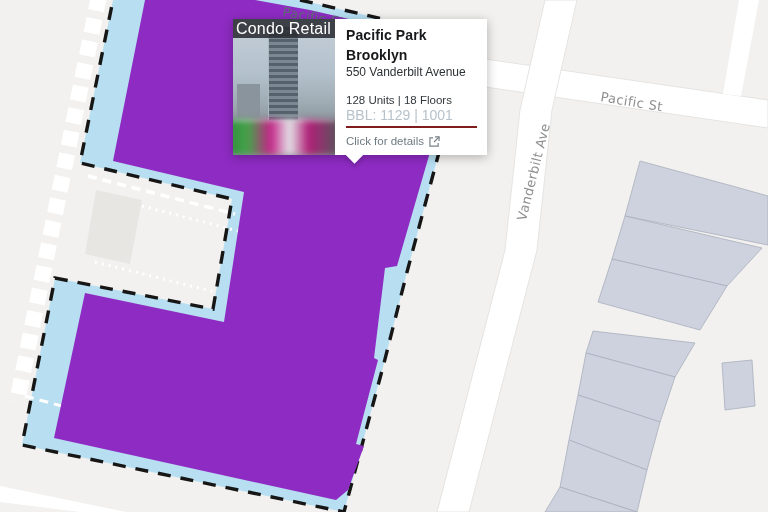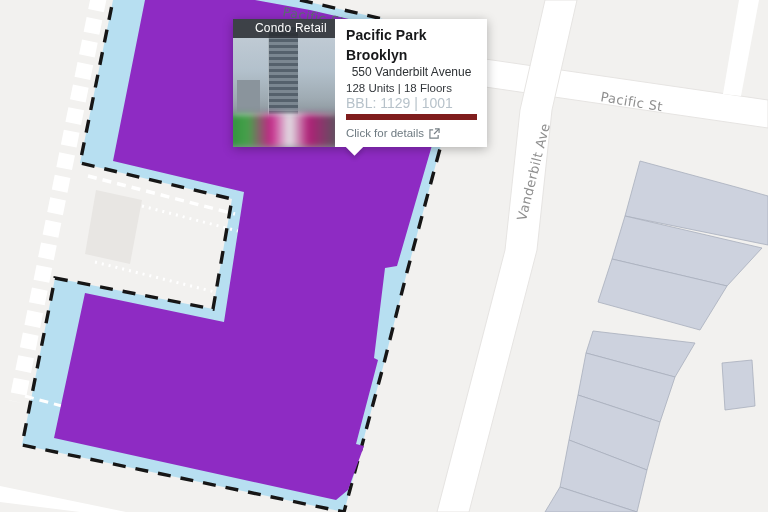--- a/index.html
+++ b/index.html
@@ -16,28 +16,28 @@
   .thumb{position:relative;width:102px;flex:0 0 102px;overflow:hidden;
          background:linear-gradient(180deg,#c6cfd8 0%,#b3c1cc 40%,#9fabb3 62%,#8d979e 74%);}
   .thumb-tower{position:absolute;left:34%;top:6%;width:30%;height:72%;
          background:repeating-linear-gradient(180deg,#55616c 0 3px,#7b8791 3px 6px);
          box-shadow:1px 0 0 #aeb8bf inset;}
   .thumb-low{position:absolute;left:4%;top:48%;width:22%;height:30%;background:#8a949c;}
   .thumb-blur{position:absolute;left:-5%;bottom:0;width:110%;height:26%;filter:blur(3px);
          background:linear-gradient(90deg,#2e8f3c 0%,#47a24b 18%,#c42387 38%,#e3e6e8 55%,#b01f77 72%,#55585c 100%);}
   .thumb-blur2{position:absolute;left:0;bottom:20%;width:100%;height:6%;background:#e8ecee;filter:blur(2px);opacity:.8;}
   .badge{position:absolute;left:0;top:0;right:0;height:19px;line-height:19px;
-         background:rgba(42,45,51,.88);color:#fff;font-size:12px;padding-left:22px;letter-spacing:.2px;}
+         background:rgba(42,45,51,.88);color:#fff;font-size:16px;padding-left:3px;letter-spacing:.2px;}
   .info{flex:1;padding:6px 10px 7px 11px;min-width:0;}
   .t-title{font-size:14px;font-weight:bold;color:#17181a;line-height:20px;letter-spacing:.1px;}
-  .t-addr{font-size:12px;color:#2e3235;line-height:15px;margin-bottom:1px;text-align:center;}
+  .t-addr{font-size:12px;color:#2e3235;line-height:15px;margin-bottom:13px;}
   .t-year{font-size:11.5px;color:#43474b;line-height:14px;margin-top:3px;}
   .t-units{font-size:11.5px;color:#33373b;line-height:15px;}
   .t-bbl{font-size:14px;color:#b7c2ca;line-height:14px;margin-bottom:4px;}
-  .t-cta{font-size:11.5px;color:#6e7a81;line-height:14px;border-top:6px solid #7f1d1d;
+  .t-cta{font-size:11.5px;color:#6e7a81;line-height:14px;border-top:2px solid #7f1d1d;
          padding-top:6px;margin-top:2px;display:flex;align-items:center;gap:5px;cursor:pointer;}
   .t-cta svg{flex:0 0 auto;}
 </style>
 </head>
 <body>
 
 <div id="stage">
 
   <svg id="map-svg" viewBox="0 0 768 512" xmlns="http://www.w3.org/2000/svg">
 

